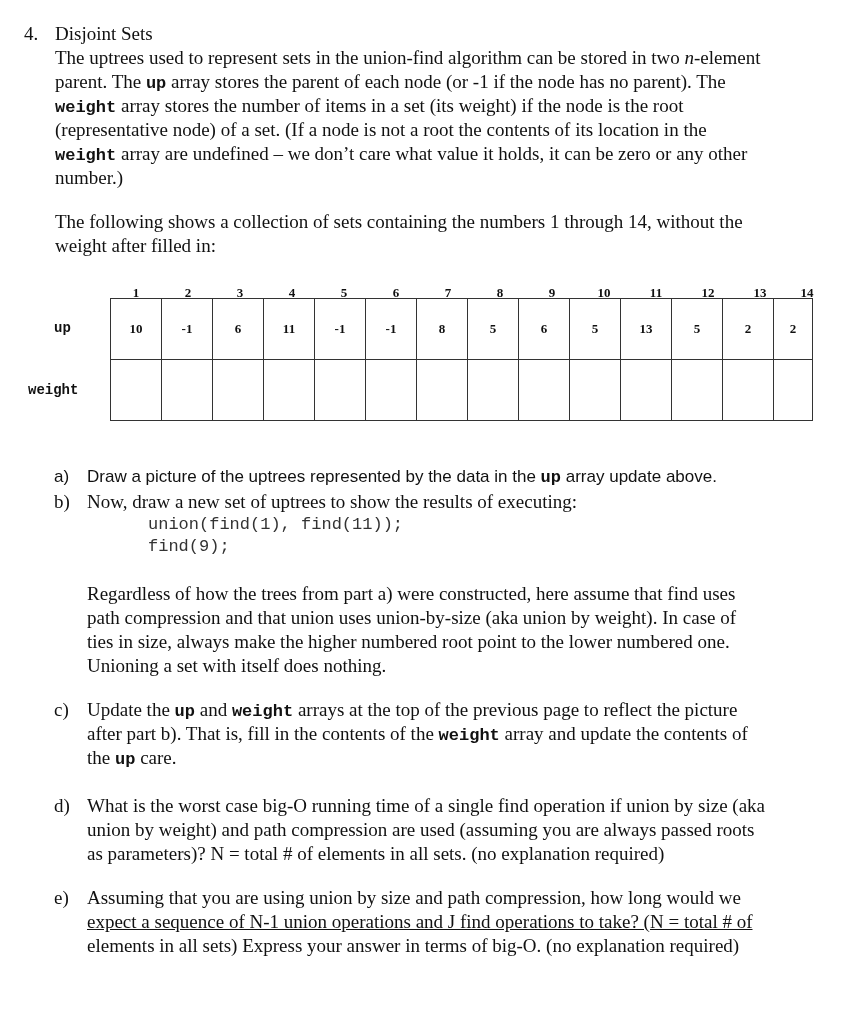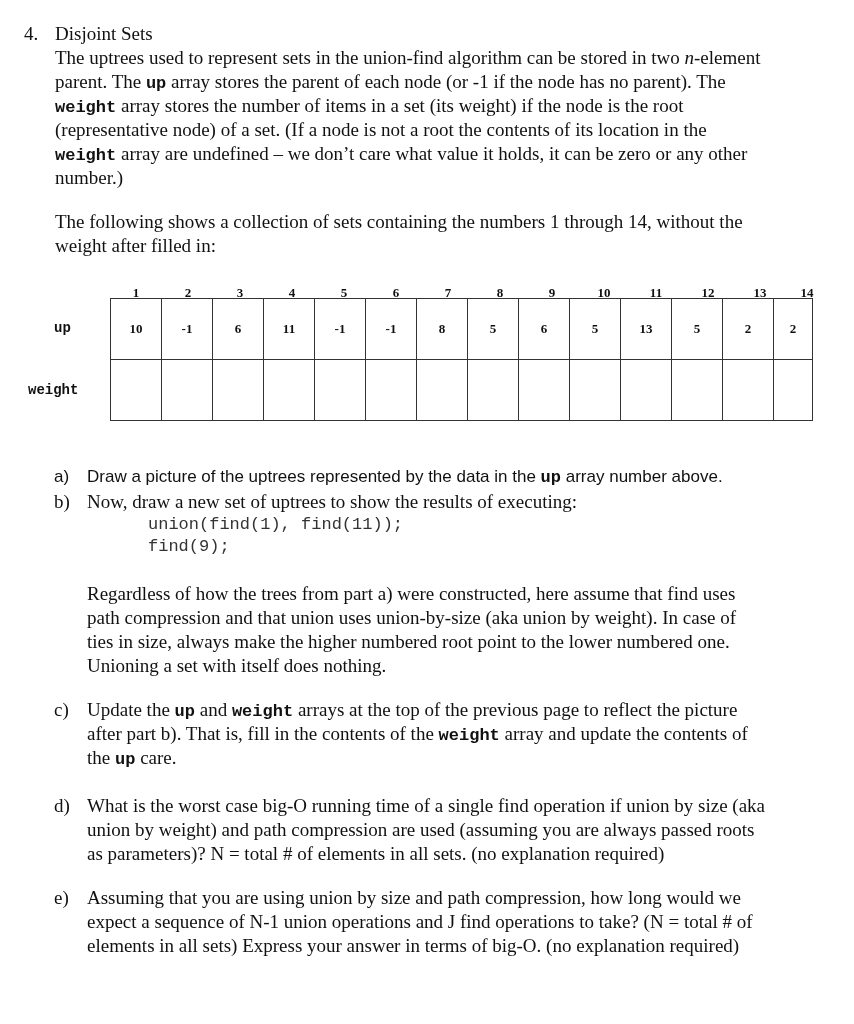--- a/index.html
+++ b/index.html
@@ -89,21 +89,21 @@
     <td></td>
     <td></td>
     <td></td>
     <td></td>
     <td class="last"></td>
   </tr>
 </tbody>
   </table>
 
 <div class="abs sans" style="left:54px; top:466px; line-height:22px; font-size:17px;">a)</div>
-<div class="line sans" style="left:87px; top:466px; font-size:17px; line-height:22px;"><b>Draw</b><span> a picture of the uptrees represented by the data in the </span><span class="mono">up</span><span> array number above.</span></div>
+<div class="line sans" style="left:87px; top:466px; font-size:17px; line-height:22px;"><b>Draw</b><span> a picture of the uptrees represented by the data in the </span><span class="mono">up</span><span> array update above.</span></div>
 
 <div class="abs" style="left:54px; top:490px; line-height:24px;">b)</div>
 <div class="line" style="left:87px; top:490px;">Now, draw a new set of uptrees to show the results of executing:</div>
 <div class="abs codeline" style="left:148px; top:514px; line-height:22px;">union(find(1), find(11));</div>
 <div class="abs codeline" style="left:148px; top:536px; line-height:22px;">find(9);</div>
 
 <div class="line" style="left:87px; top:582px;">Regardless of how the trees from part a) were constructed, here assume that find uses</div>
 <div class="line" style="left:87px; top:606px;"><b>path compression</b><span> and that union uses </span><b>union-by-size (aka union by weight)</b><span>. In case of</span></div>
 <div class="line" style="left:87px; top:630px;">ties in size, always make the higher numbered root point to the lower numbered one.</div>
 <div class="line" style="left:87px; top:654px;">Unioning a set with itself does nothing.</div>
@@ -113,14 +113,14 @@
 <div class="line" style="left:87px; top:722px;"><span>after part b). That is, fill in the contents of the </span><span class="mono">weight</span><span> array and update the contents of</span></div>
 <div class="line" style="left:87px; top:746px;"><span>the </span><span class="mono">up</span><span> care.</span></div>
 
 <div class="abs" style="left:54px; top:794px; line-height:24px;">d)</div>
 <div class="line" style="left:87px; top:794px;"><span>What is the worst case big-O running time of a single </span><b>find</b><span> operation if union by size (aka</span></div>
 <div class="line" style="left:87px; top:818px;">union by weight) and path compression are used (assuming you are always passed roots</div>
 <div class="line" style="left:87px; top:842px;"><span>as parameters)? N = total # of elements in all sets. </span><b>(no explanation required)</b></div>
 
 <div class="abs" style="left:54px; top:886px; line-height:24px;">e)</div>
 <div class="line" style="left:87px; top:886px;">Assuming that you are using union by size and path compression, how long would we</div>
-<div class="line" style="left:87px; top:910px;">expect a sequence of N-1 union operations and J find operations to take? (N = total # of</div>
+<div class="line" style="left:87px; top:910px;text-decoration:underline;">expect a sequence of N-1 union operations and J find operations to take? (N = total # of</div>
 <div class="line" style="left:87px; top:934px;"><span>elements in all sets) Express your answer in terms of big-O. </span><b>(no explanation required)</b></div>
 
 </body></html>

